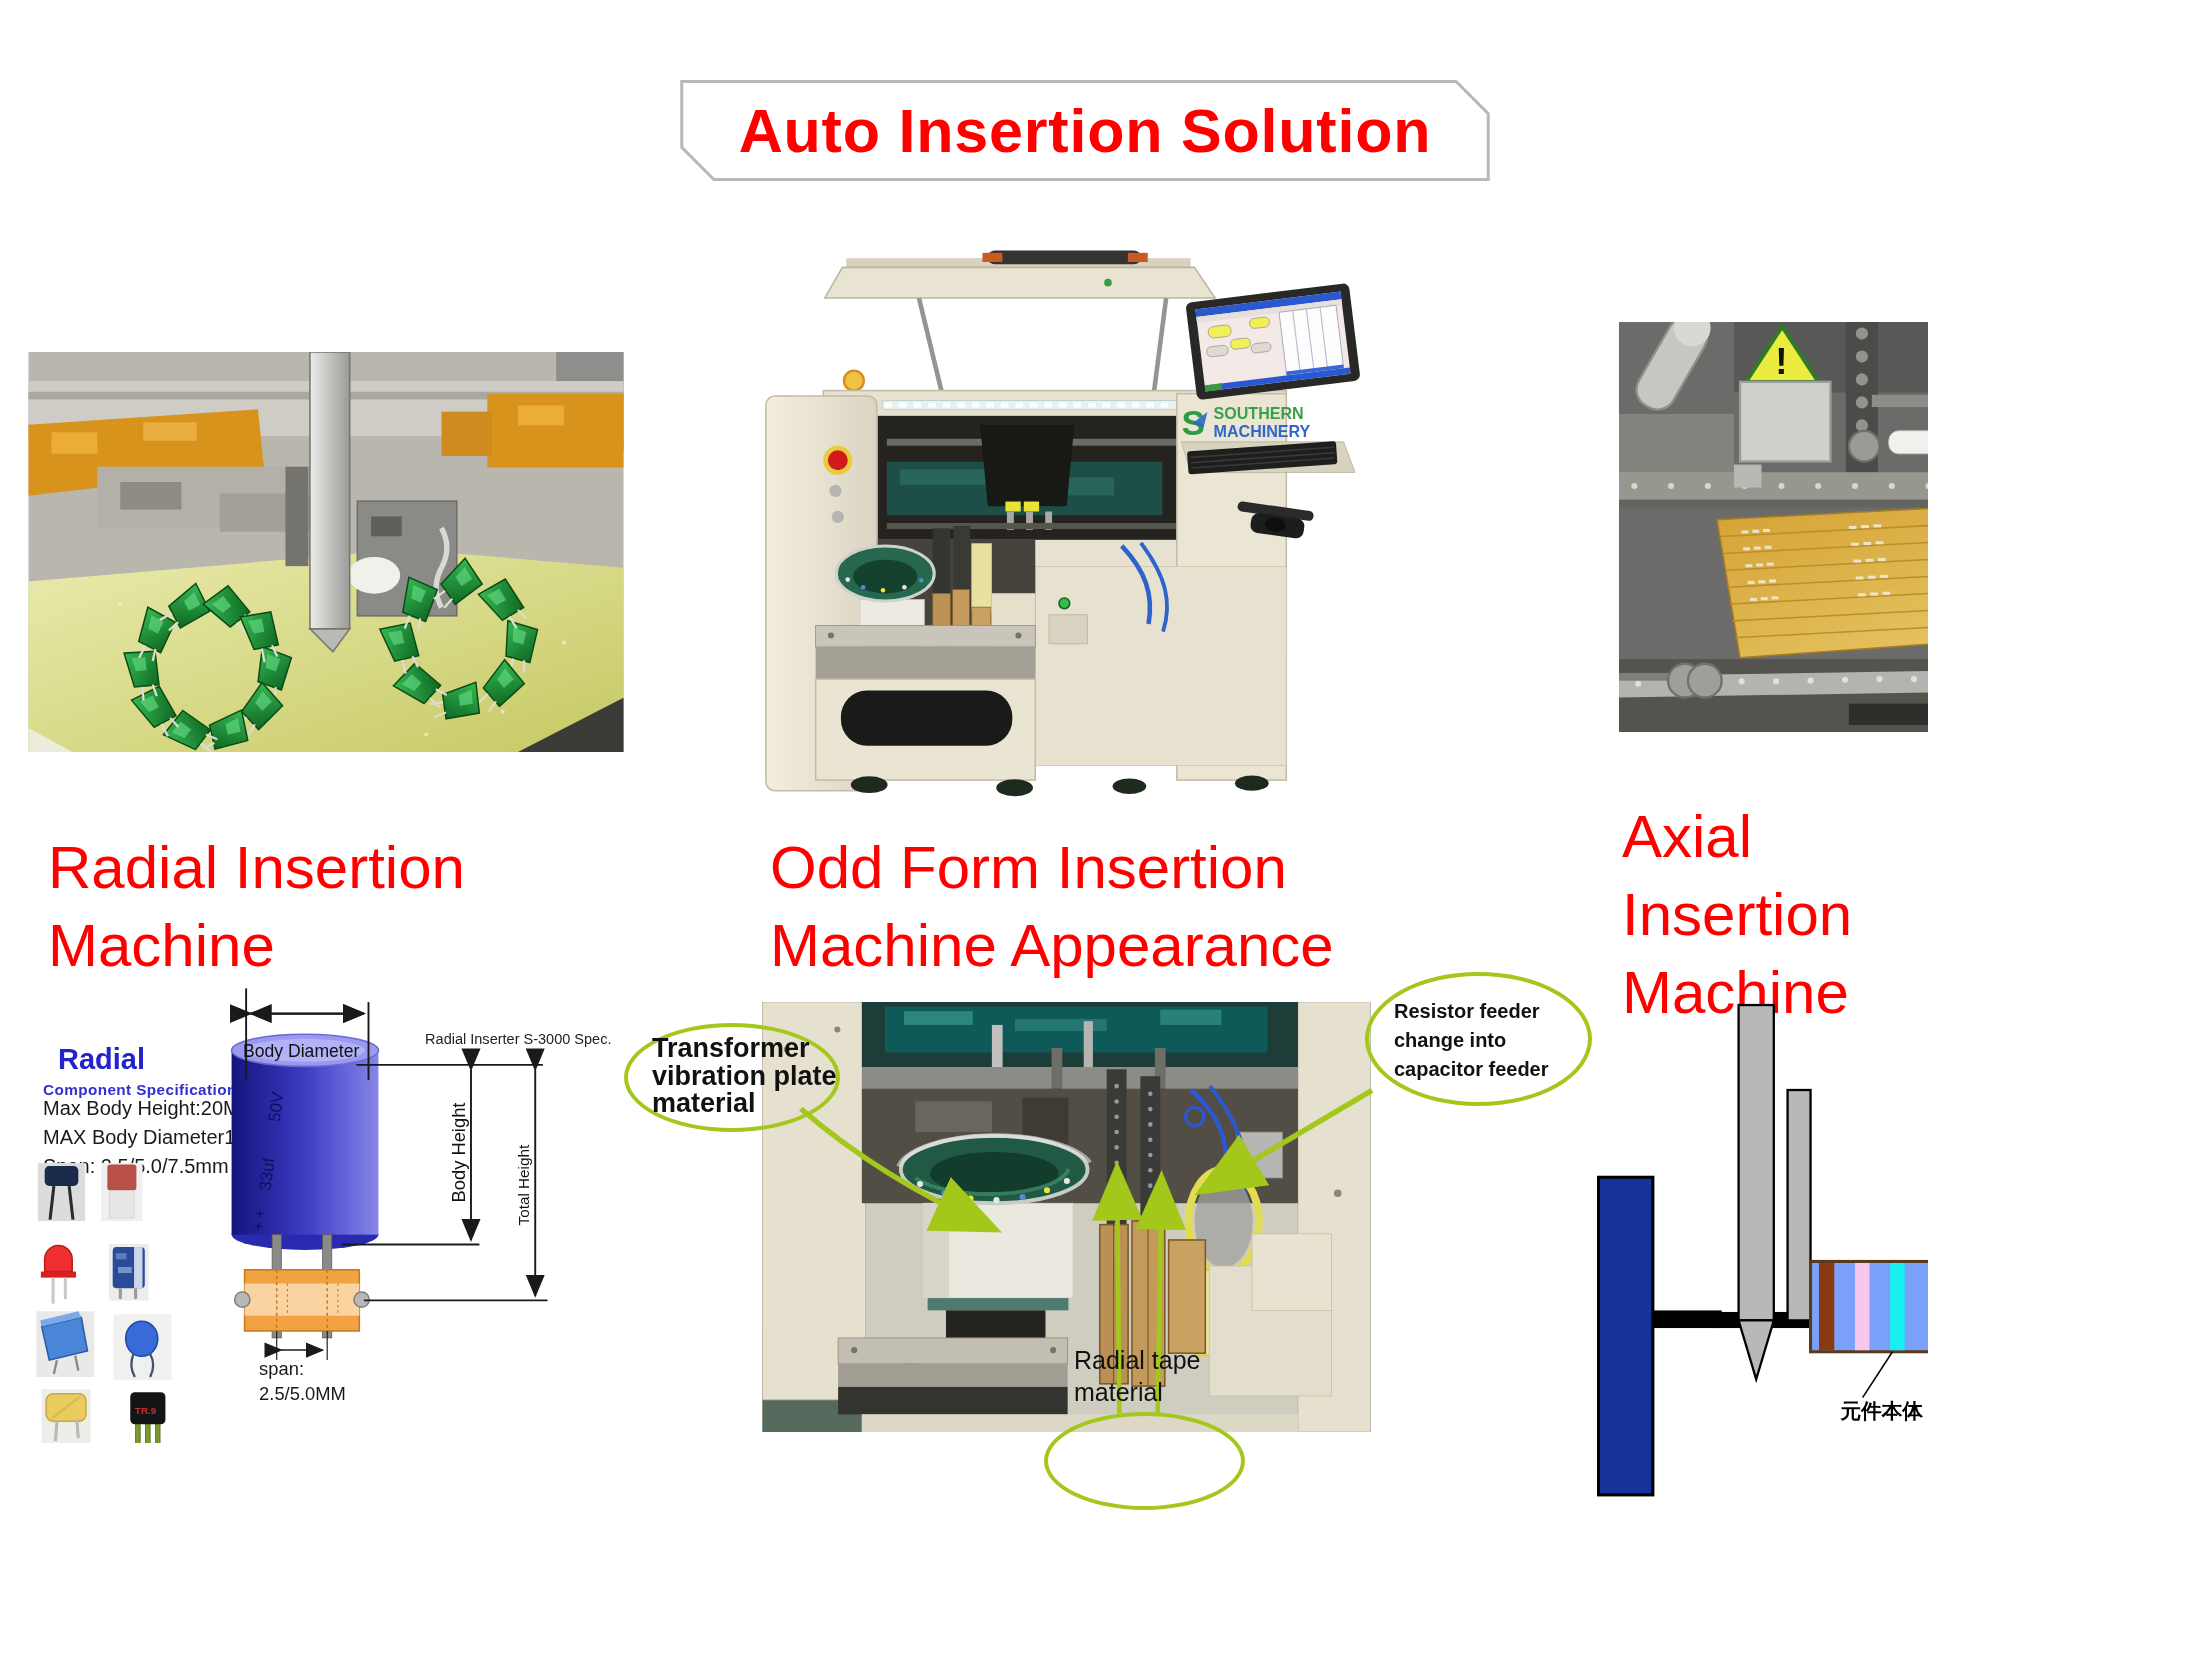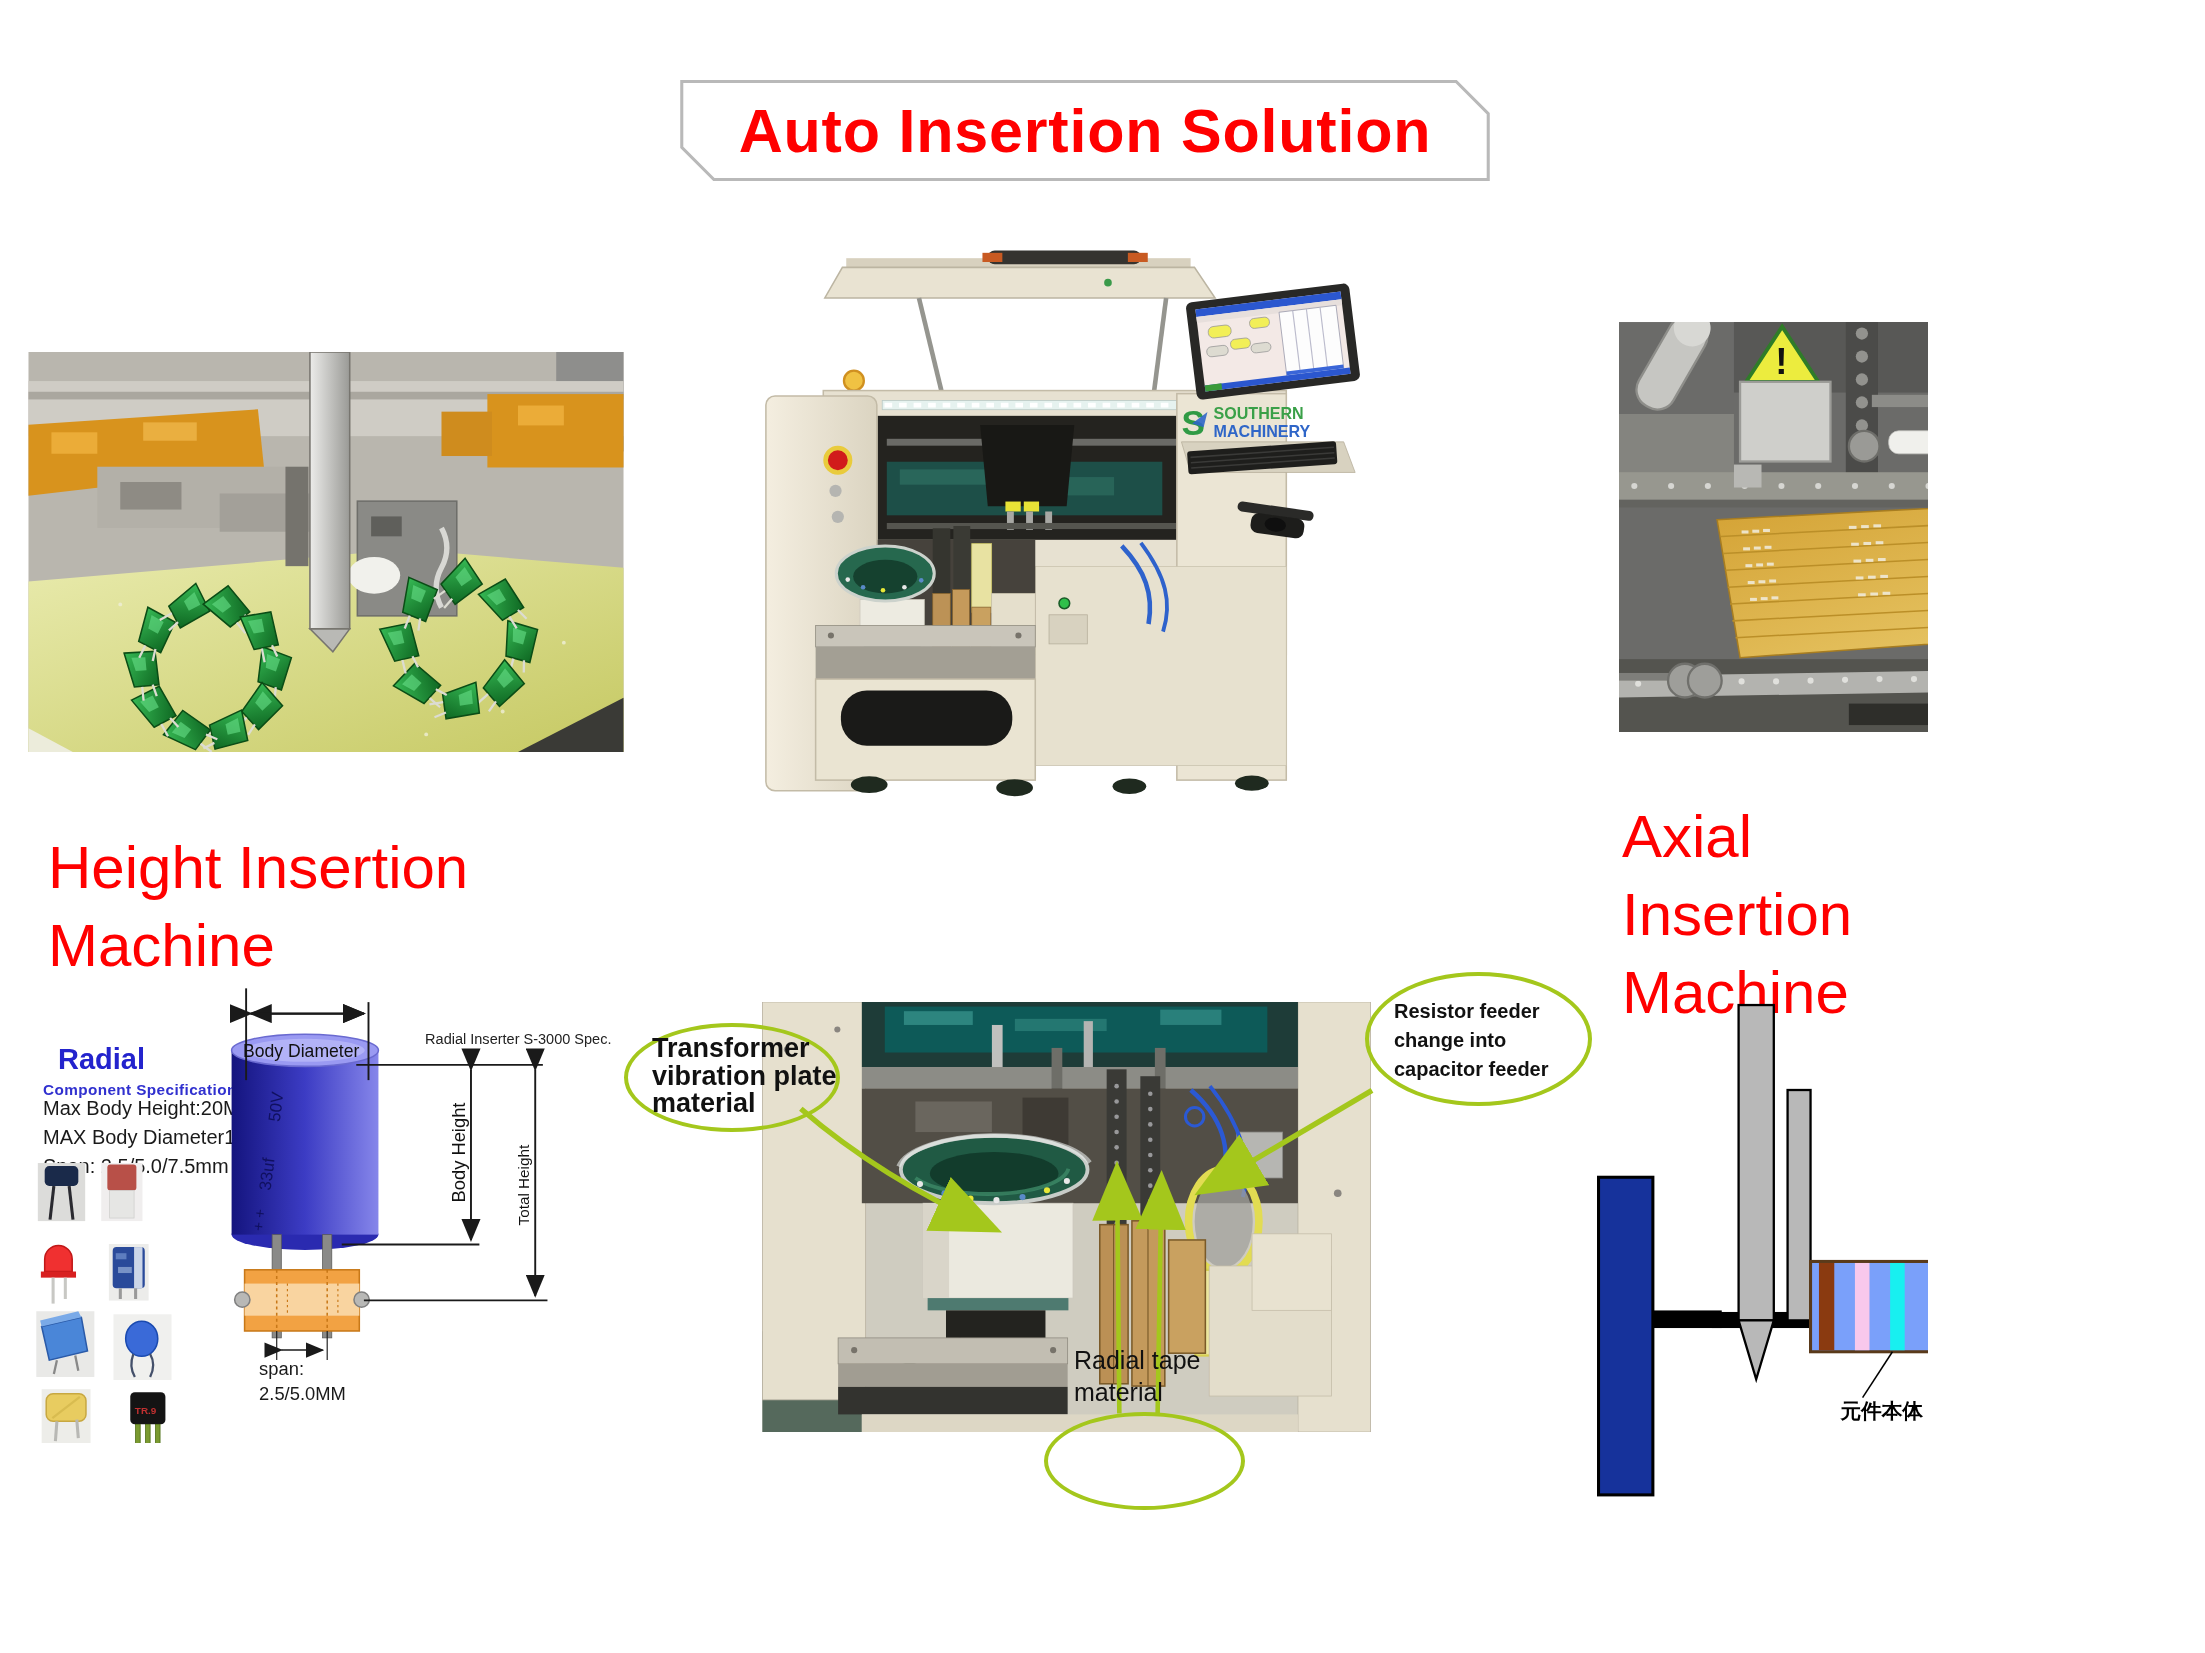--- a/index.html
+++ b/index.html
@@ -413,22 +413,24 @@
         <circle cx="700" cy="459" r="4"></circle>
       </g>
       <rect x="0" y="458" width="90" height="10" fill="#7e7e7a"></rect>
       <circle cx="86" cy="468" r="22" fill="#9e9e9a" stroke="#70706c" stroke-width="3"></circle>
       <circle cx="112" cy="468" r="22" fill="#9e9e9a" stroke="#70706c" stroke-width="3"></circle>
       <rect x="300" y="498" width="120" height="28" fill="#2e2e2a"></rect>
       <rect x="500" y="502" width="90" height="24" fill="#3a3a36"></rect>
     </g>
   </svg>
 
-  <div class="abs red-label" id="label-radial">Height Insertion
+  <div class="abs red-label" id="label-radial">Radial Insertion
 Machine</div>
+  <div class="abs red-label" id="label-odd">Odd Form Insertion
+Machine Appearance</div>
   <div class="abs red-label" id="label-axial">Axial Insertion
 Machine</div>
 
   <div class="abs spec-heading">Radial</div>
   <div class="abs spec-sub">Component Specifications :</div>
   <div class="abs spec-line" style="top:1097px;">Max Body Height:20MM,</div>
   <div class="abs spec-line" style="top:1126px;">MAX Body Diameter10MM</div>
   <div class="abs spec-line" style="top:1155px;">Span: 2.5/5.0/7.5mm</div>
 
   <svg class="abs" style="left:34px;top:1152px;" width="191" height="291" viewBox="0 0 250 380">

